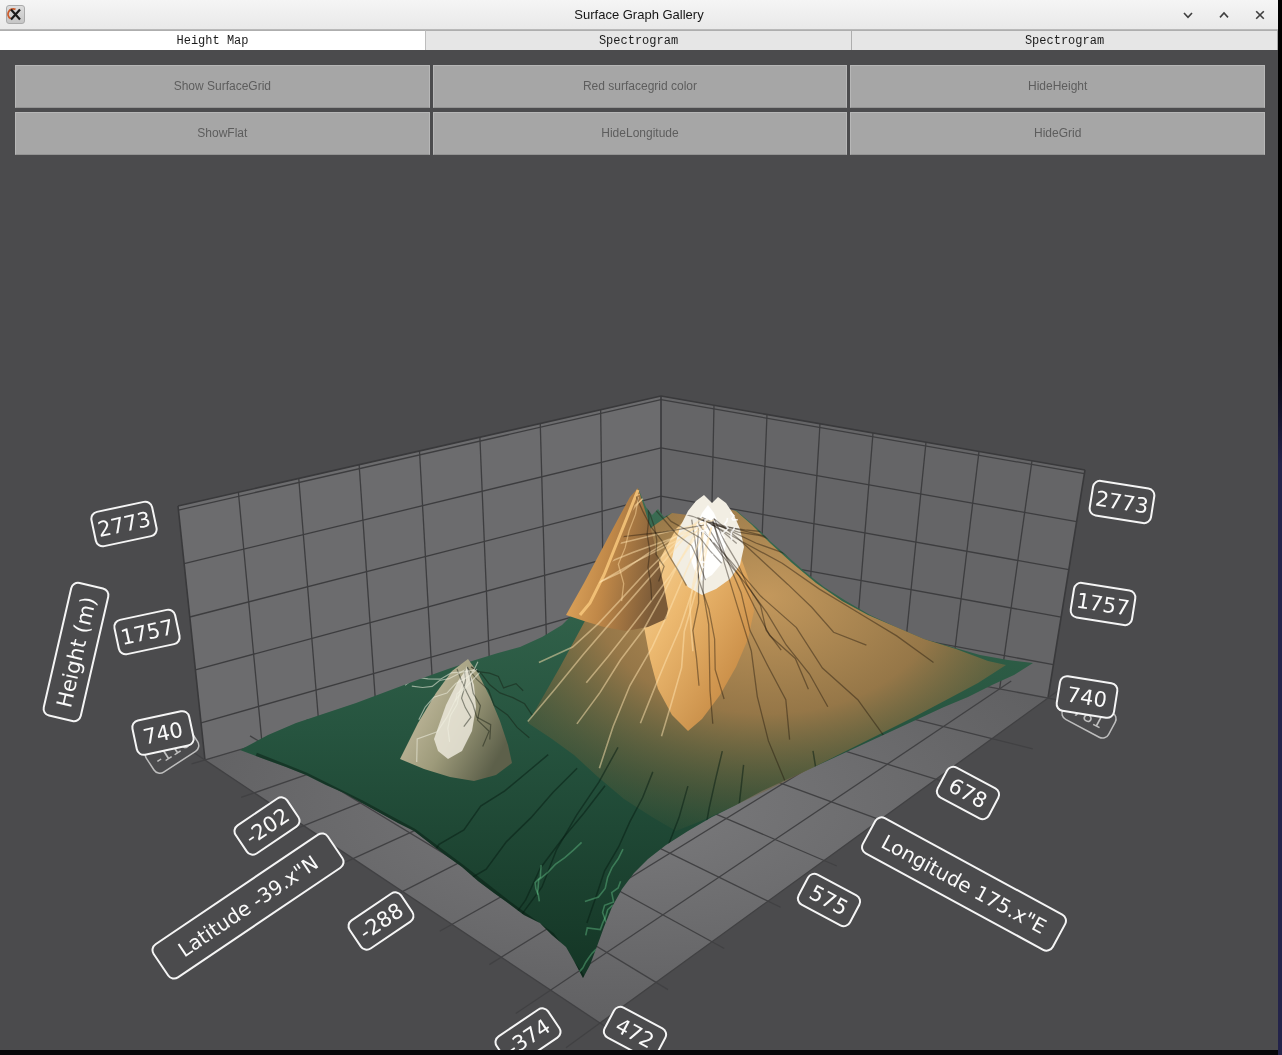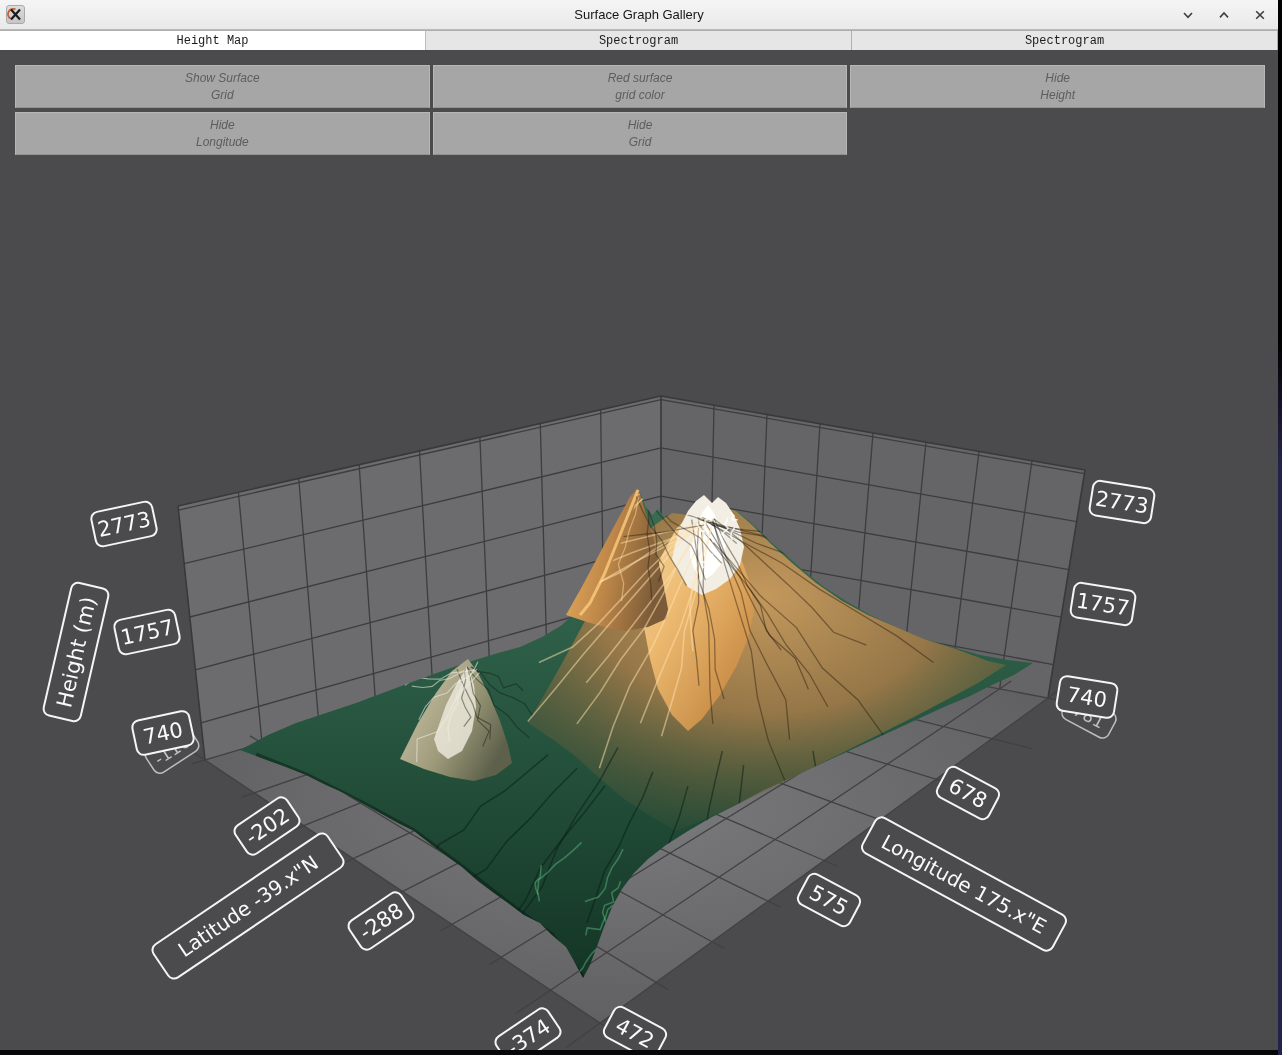--- a/index.html
+++ b/index.html
@@ -22,23 +22,23 @@
   
   .tabbar{display:flex;height:21px;background:#dcdcdc;}
   .tab{flex:1;text-align:center;font-size:12px;line-height:20px;color:#1b1b1b;background:#e6e6e6;
        border-top:1px solid #aeaeae;border-right:1px solid #aeaeae;box-sizing:border-box;font-family:Liberation Mono, monospace;}
   .tab.selected{background:#ffffff;border-right:1px solid #bdbdbd;}
 
   
   .content{position:absolute;top:50px;left:0;right:0;bottom:0;background:#4b4b4d;overflow:hidden;}
   .btn-grid{position:absolute;top:15px;left:15px;right:13px;display:grid;
        grid-template-columns:1fr 1fr 1fr;column-gap:3px;row-gap:4px;}
-  .tool-btn{height:43px;display:flex;flex-direction:column;justify-content:center;align-items:center;
+  .tool-btn{height:43px;display:flex;flex-direction:row;justify-content:center;align-items:center;
        background:#a6a6a6;border:1px solid #b7b7b7;border-bottom-color:#939393;box-sizing:border-box;
-       font-size:12px;line-height:17px;color:#5d5d5d;font-style:italic;}
+       font-size:12px;line-height:17px;color:#5d5d5d;}
   .plot-svg{position:absolute;left:0;top:105px;}
   text{font-family:"DejaVu Sans","Liberation Sans",sans-serif;}
 </style>
 </head>
 <body>
 
 <div class="desktop-edge"></div>
 
 <div class="window">
 
@@ -82,20 +82,24 @@
         <span>Show Surface</span>
         <span>Grid</span>
       </div>
       <div class="tool-btn">
         <span>Red surface</span>
         <span>grid color</span>
       </div>
       <div class="tool-btn">
         <span>Hide</span>
         <span>Height</span>
+      </div>
+      <div class="tool-btn">
+        <span>Show</span>
+        <span>Flat</span>
       </div>
       <div class="tool-btn">
         <span>Hide</span>
         <span>Longitude</span>
       </div>
       <div class="tool-btn">
         <span>Hide</span>
         <span>Grid</span>
       </div>
     </div>

